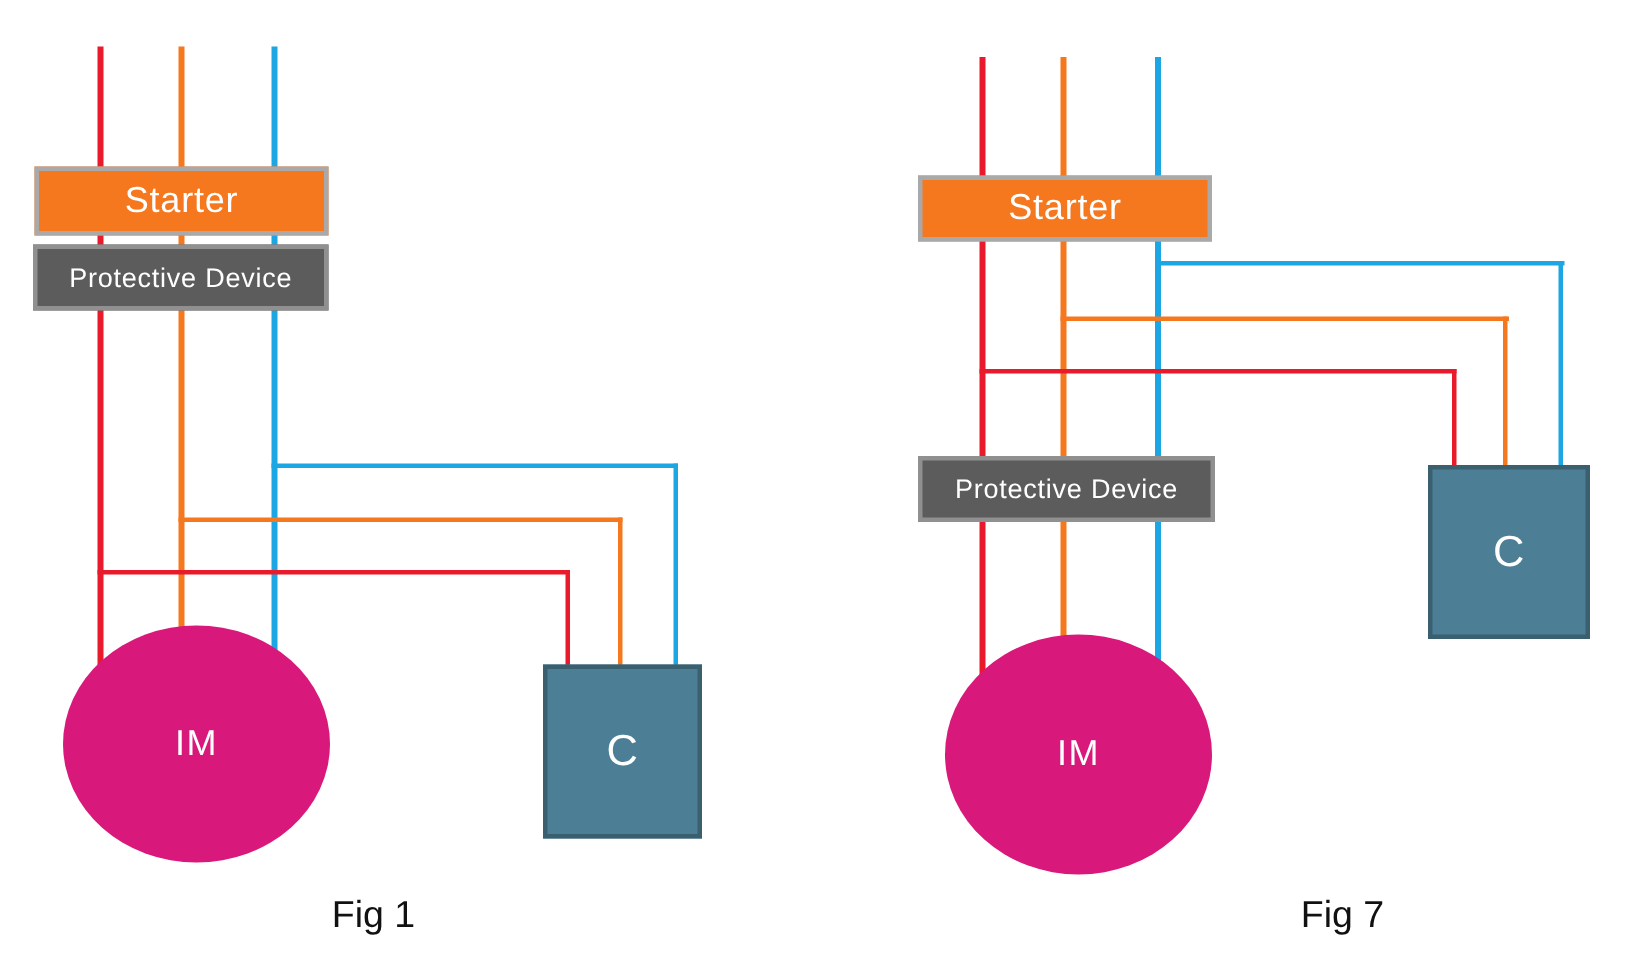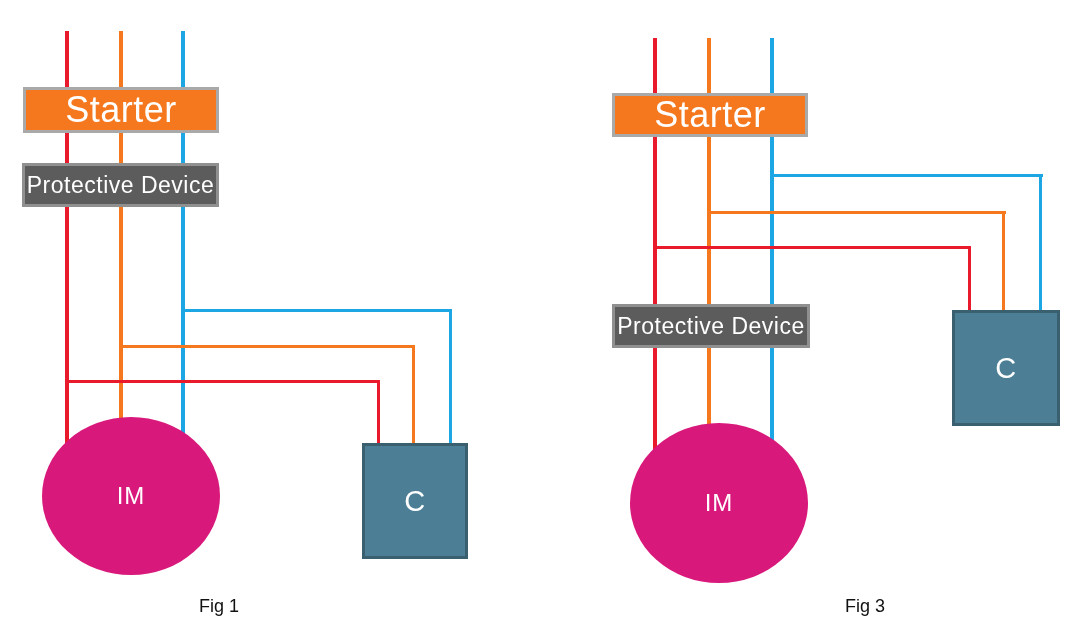--- a/index.html
+++ b/index.html
@@ -29,44 +29,46 @@
     box-sizing: border-box;
     display: flex;
     align-items: center;
     justify-content: center;
     color: var(--label-text);
     letter-spacing: 0.5px;
   }
   .starter {
     background: var(--starter-fill);
     border: 3px solid var(--starter-border);
-    font-size: 36px;
+    font-size: 24px;
+    margin-top: 24px;
   }
   .protective {
     background: var(--protective-fill);
     border: 3px solid var(--protective-border);
-    font-size: 23px;
+    font-size: 18px;
   }
   .capacitor {
     background: var(--capacitor-fill);
     border: 3px solid var(--capacitor-border);
     font-size: 29px;
   }
   .motor {
     background: var(--motor-fill);
     border-radius: 50%;
     font-size: 24px;
     letter-spacing: 1px;
   }
   .caption {
     position: absolute;
     z-index: 2;
     width: 100px;
+    text-align: center;
     color: var(--caption-text);
-    font-size: 18px;
+    font-size: 25px;
   }
 </style>
 </head>
 <body>
 
 <div class="canvas">
 
   <div>
 
     <div class="line red" style="left:65px;  top:31px; width:4px; height:425px;"></div>
@@ -113,16 +115,16 @@
     </div>
     <div class="box protective" style="left:612px; top:304px; width:198px; height:44px;">
       <span>Protective Device</span>
     </div>
     <div class="box motor" style="left:630px; top:423px; width:178px; height:160px;">
       <span>IM</span>
     </div>
     <div class="box capacitor" style="left:952px; top:310px; width:108px; height:116px;">
       <span>C</span>
     </div>
-    <div class="caption" style="left:845px; top:596px;">Fig 3</div>
+    <div class="caption" style="left:845px; top:596px;">Fig 7</div>
   </div>
 
 </div>
 
 </body></html>

